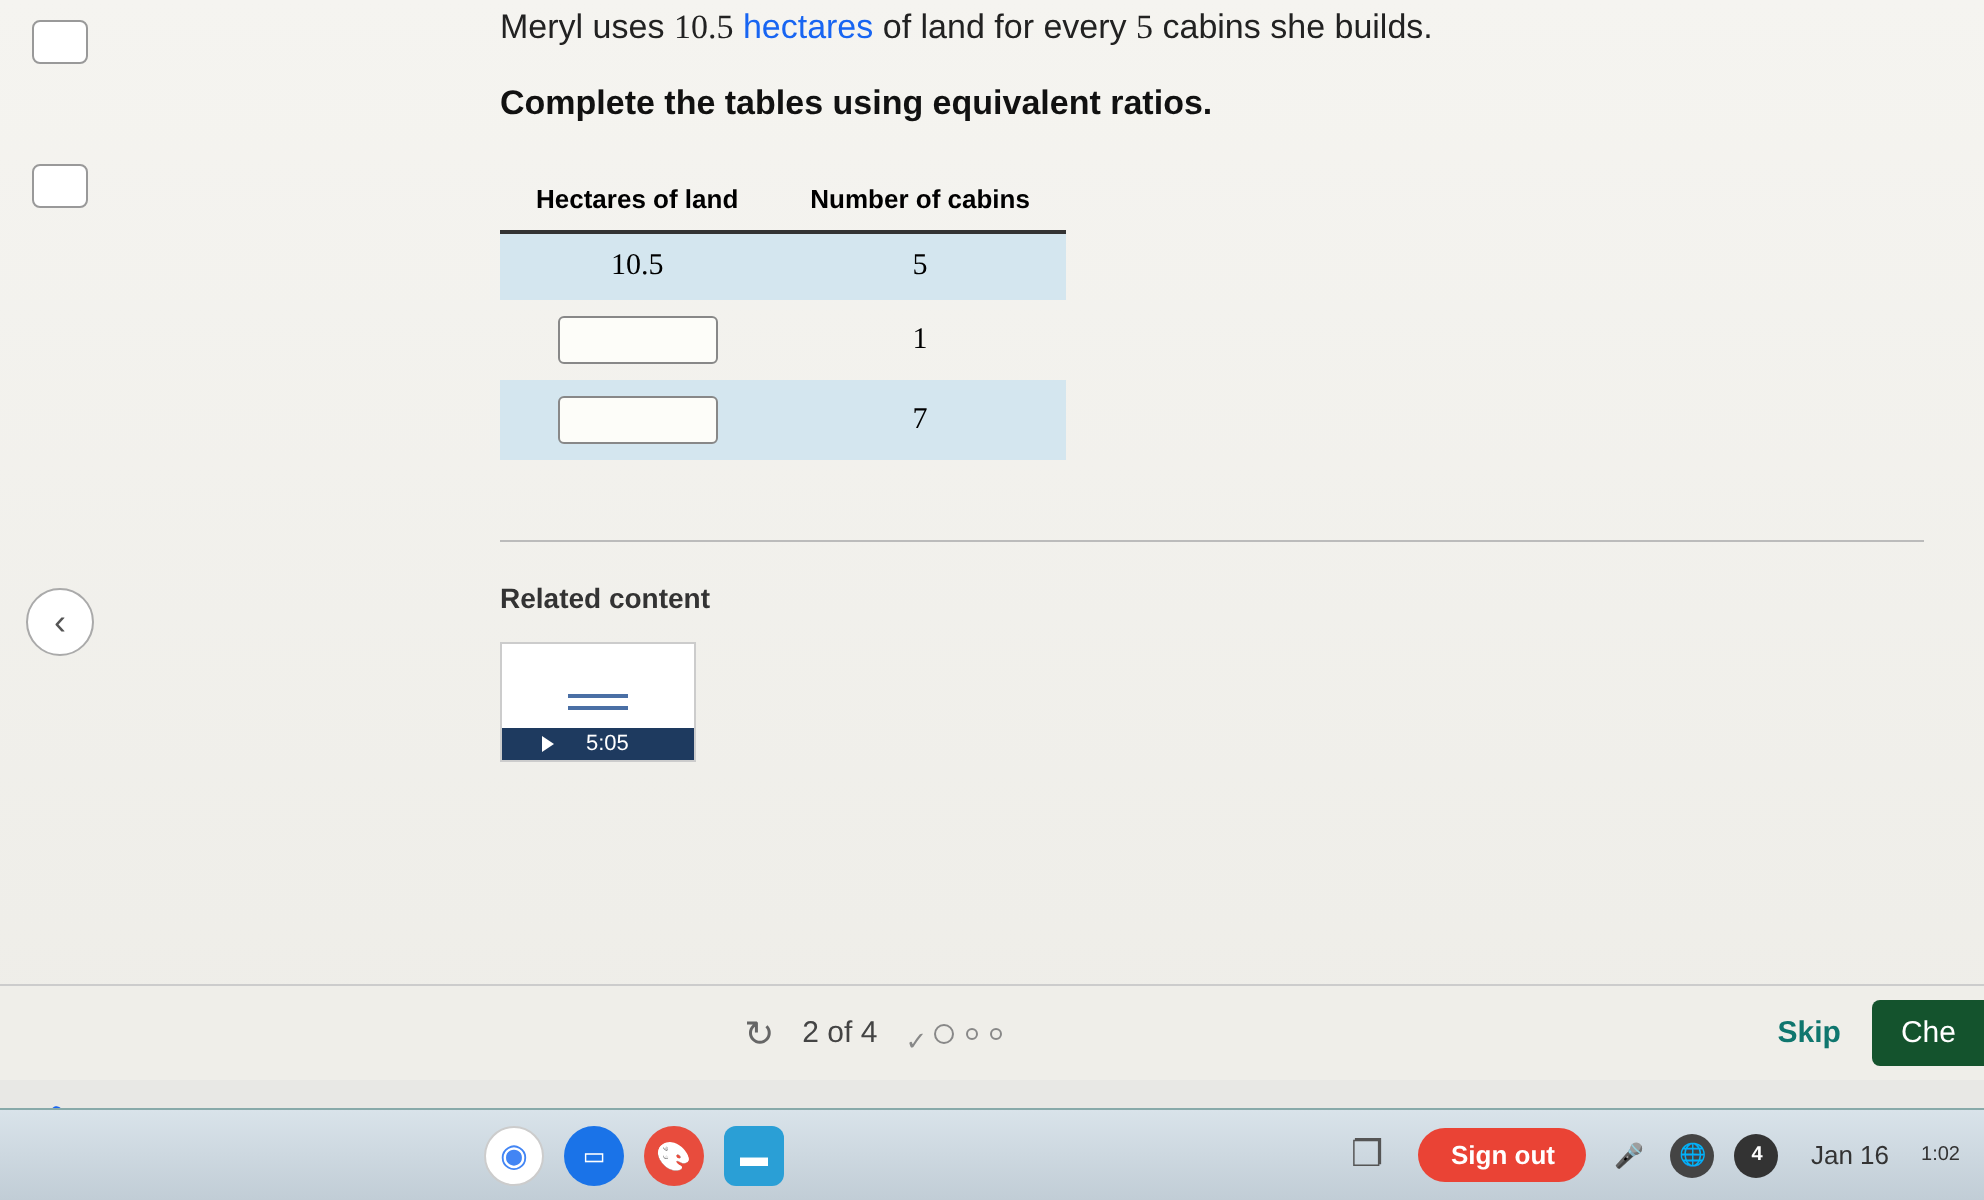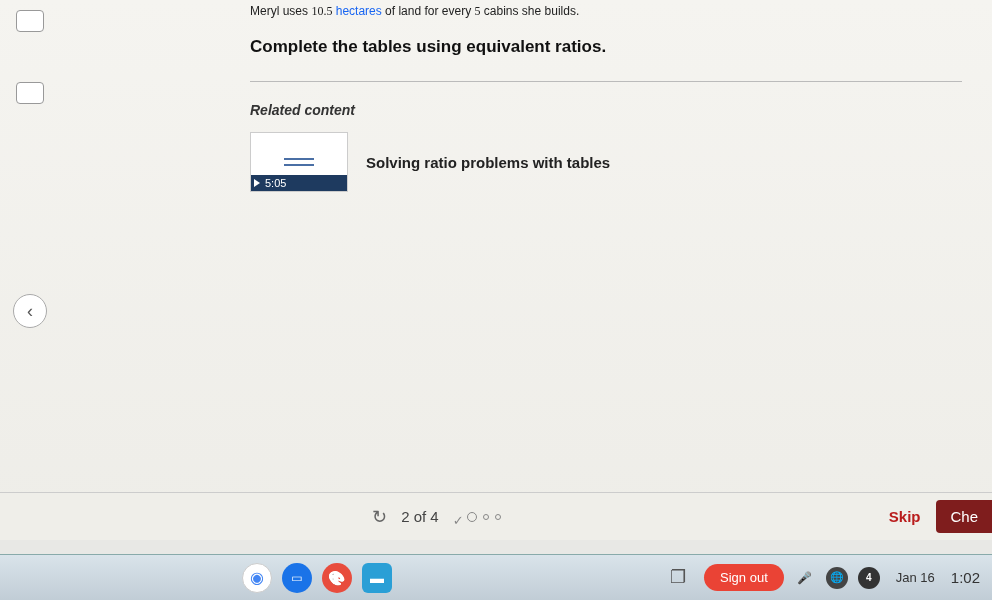--- a/index.html
+++ b/index.html
@@ -44,21 +44,21 @@
     font-size: 18px;
     color: #555;
     margin-top: 140px;
   }
   .content {
     flex: 1;
     padding: 4px 30px 0 190px;
     position: relative;
   }
   .problem-text {
-    font-size: 12px;
+    font-size: 17px;
     color: #222;
     margin-bottom: 18px;
   }
   .problem-text .num { font-family: "Times New Roman", serif; }
   .problem-text .link { color: #1865f2; }
   .instruction {
     font-size: 17px;
     font-weight: 700;
     color: #111;
     margin-bottom: 24px;
@@ -93,21 +93,20 @@
   .divider {
     border: none;
     border-top: 1px solid #bbb;
     margin: 0 0 20px 0;
   }
   .related-title {
     font-size: 14px;
     font-weight: 600;
     color: #333;
     margin-bottom: 14px;
-    font-style: italic;
   }
   .related-row {
     display: flex;
     align-items: center;
     gap: 18px;
   }
   .video-thumb {
     width: 98px;
     height: 60px;
     background: #fff;
@@ -118,24 +117,24 @@
     align-items: center;
     justify-content: center;
   }
   .thumb-line { width: 30px; height: 2px; background: #4a6fa5; margin: 2px 0; }
   .thumb-badge {
     position: absolute;
     bottom: 0; left: 0;
     background: #1e3a5f;
     color: #fff;
     font-size: 11px;
-    padding: 2px 3px;
-    display: flex;
-    align-items: center;
-    gap: 5px;
+    padding: 2px 20px;
+    display: flex;
+    align-items: center;
+    gap: 16px;
     width: 100%;
   }
   .play-tri {
     width: 0; height: 0;
     border-left: 6px solid #fff;
     border-top: 4px solid transparent;
     border-bottom: 4px solid transparent;
   }
   .related-link {
     font-size: 15px;
@@ -171,28 +170,28 @@
     font-size: 15px;
     color: #444;
   }
   .reload-icon { font-size: 18px; color: #666; }
   .dots { display: flex; gap: 6px; align-items: center; }
   .dot { width: 8px; height: 8px; border-radius: 50%; border: 1.5px solid #888; }
   .dot.check { border: none; color: #888; font-size: 13px; }
   .skip-btn {
     background: none;
     border: none;
-    color: #b91c1c;
+    color: #0f766e;
     font-size: 15px;
     font-weight: 600;
     padding: 8px 16px;
     cursor: pointer;
   }
   .check-btn {
-    background: #7f1d1d;
+    background: #14532d;
     color: #fff;
     border: none;
     font-size: 15px;
     padding: 8px 14px;
     border-radius: 4px 0 0 4px;
     cursor: pointer;
     margin-right: -20px;
   }
   .taskbar {
     position: absolute;
@@ -229,35 +228,35 @@
   .files::before { content: "▬"; font-size: 14px;}
   .tb-gap { flex: 1; }
   .overlap { width: 24px; height: 24px; font-size: 18px; color: #555; }
   .signout-btn {
     background: #ea4335;
     color: #fff;
     border: none;
     border-radius: 18px;
     padding: 6px 16px;
     font-size: 13px;
-    font-weight: 400;
+    font-weight: 700;
   }
   .tb-small {
     width: 22px; height: 22px;
     border-radius: 50%;
     display: flex;
     align-items: center;
     justify-content: center;
     font-size: 12px;
   }
   .mic { color: #1a73e8; }
   .globe { background: #444; color: #fff; font-size: 11px;}
   .notif { background: #333; color: #fff; font-size: 10px; font-weight: bold;}
   .tb-date { font-size: 13px; color: #333; margin: 0 6px; }
-  .tb-time { font-size: 15px; color: #333; }
+  .tb-time { font-size: 10px; color: #333; }
 </style>
 </head>
 <body>
 
 <div class="page-wrap">
   <div class="left-rail">
     <div class="rail-tab"></div>
     <div class="rail-tab"></div>
     <div class="rail-chevron">‹</div>
   </div>
@@ -268,34 +267,55 @@
       <span>uses</span>
       <span class="num">10.5</span>
       <span class="link">hectares</span>
       <span>of land for every</span>
       <span class="num">5</span>
       <span>cabins she builds.</span>
     </p>
 
     <p class="instruction">Complete the tables using equivalent ratios.</p>
 
+    <table class="ratio-table">
+      <thead>
+        <tr>
+          <th>Hectares of land</th>
+          <th>Number of cabins</th>
+        </tr>
+      </thead>
+      <tbody>
+        <tr class="shade">
+          <td>10.5</td>
+          <td>5</td>
+        </tr>
+        <tr>
+          <td><input class="cell-input" type="text" value="" style=""></td>
+          <td>1</td>
+        </tr>
+        <tr class="shade">
+          <td><input class="cell-input" type="text" value="" style=""></td>
+          <td>7</td>
+        </tr>
+      </tbody>
+    </table>
 
     <hr class="divider">
 
     <div class="related-title">Related content</div>
     <div class="related-row">
       <div class="video-thumb">
         <div class="thumb-line"></div>
         <div class="thumb-line"></div>
         <div class="thumb-badge">
           <span class="play-tri"></span>
           <span>5:05</span>
         </div>
       </div>
-      <div class="related-link">Solving ratio problems with tables</div>
     </div>
   </div>
 </div>
 
 <div class="squiggle">∿</div>
 
 <div class="footer-controls">
   <div class="footer-center">
     <span class="reload-icon">↻</span>
     <span>2 of 4</span>

